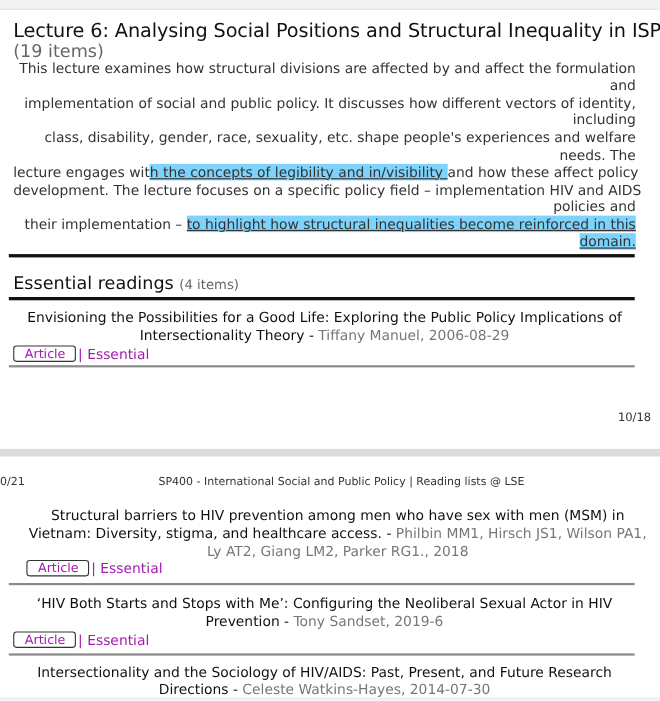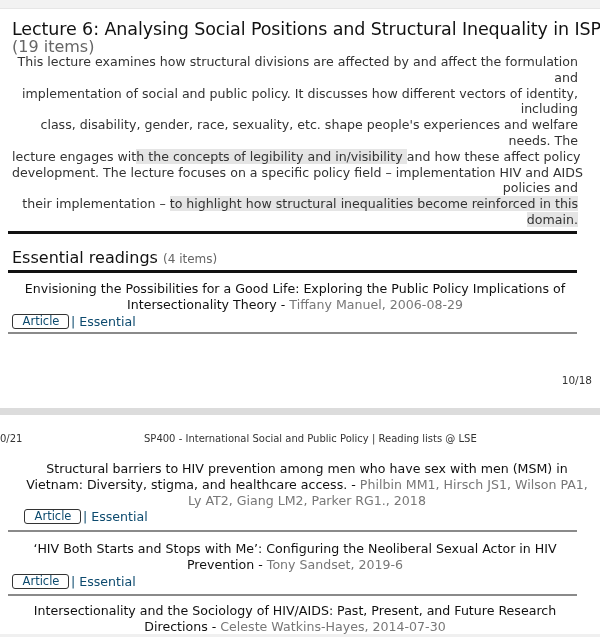--- a/index.html
+++ b/index.html
@@ -6,31 +6,31 @@
     html, body { width: 600px; height: 637px; overflow: hidden; background: #ffffff; }
     body { font-family: "DejaVu Sans", sans-serif; color: #111; position: relative; }
 
     .top-strip { position: absolute; left: 0; top: 0; width: 600px; height: 9px; background: #f2f2f2; border-bottom: 1px solid #e6e6e6; }
 
     .page1 { position: absolute; left: 12px; top: 18px; width: 566px; }
     .lecture-title { font-size: 17.5px; line-height: 22px; color: #111; letter-spacing: -0.1px; white-space: nowrap; }
     .item-count { font-size: 16px; color: #666; line-height: 14px; }
     .desc { font-size: 12.6px; line-height: 15.8px; color: #333; width: 566px; }
     .desc .line { display: block; white-space: nowrap; text-align: right; }
-    .hl { background: #e5e5e5; }
+    .hl { background: #7dd3fc; text-decoration: underline; }
 
     .rule-thick { position: absolute; left: 8px; width: 569px; height: 3px; background: #111; }
     .section-title { position: absolute; left: 12px; top: 248px; font-size: 16px; line-height: 20px; color: #111; white-space: nowrap; }
     .section-title .count { font-size: 12px; color: #666; }
 
     .entry { position: absolute; left: 12px; width: 566px; }
     .entry-title { font-size: 12.6px; line-height: 15.8px; color: #111; }
     .entry-title .t { display: block; white-space: nowrap; text-align: center; }
     .author { color: #777; }
-    .meta { font-size: 12.6px; line-height: 15px; color: #0c4a6e; display: flex; align-items: center; margin-top: 1px; }
+    .meta { font-size: 12.6px; line-height: 15px; color: #a21caf; display: flex; align-items: center; margin-top: 1px; }
     .badge { display: inline-block; border: 1px solid #333; border-radius: 3px; padding: 0 8px 0 9px; font-size: 11.5px; line-height: 13px; height: 15px; width: 57px; text-align: center; margin-right: 2px; }
     .rule-thin { position: absolute; left: 8px; width: 569px; height: 2px; background: #8a8a8a; }
 
     .page-num { position: absolute; right: 8px; top: 374px; font-size: 10.5px; color: #333; }
     .page-gap { position: absolute; left: 0; top: 408px; width: 600px; height: 7px; background: #dcdcdc; }
     .header2 { position: absolute; top: 433px; font-size: 10px; color: #333; white-space: nowrap; }
     .header2.left { left: 0; }
     .header2.center { left: 144px; }
     .bottom-fade { position: absolute; left: 0; top: 634px; width: 600px; height: 3px; background: #f0f0f0; }
   </style>

